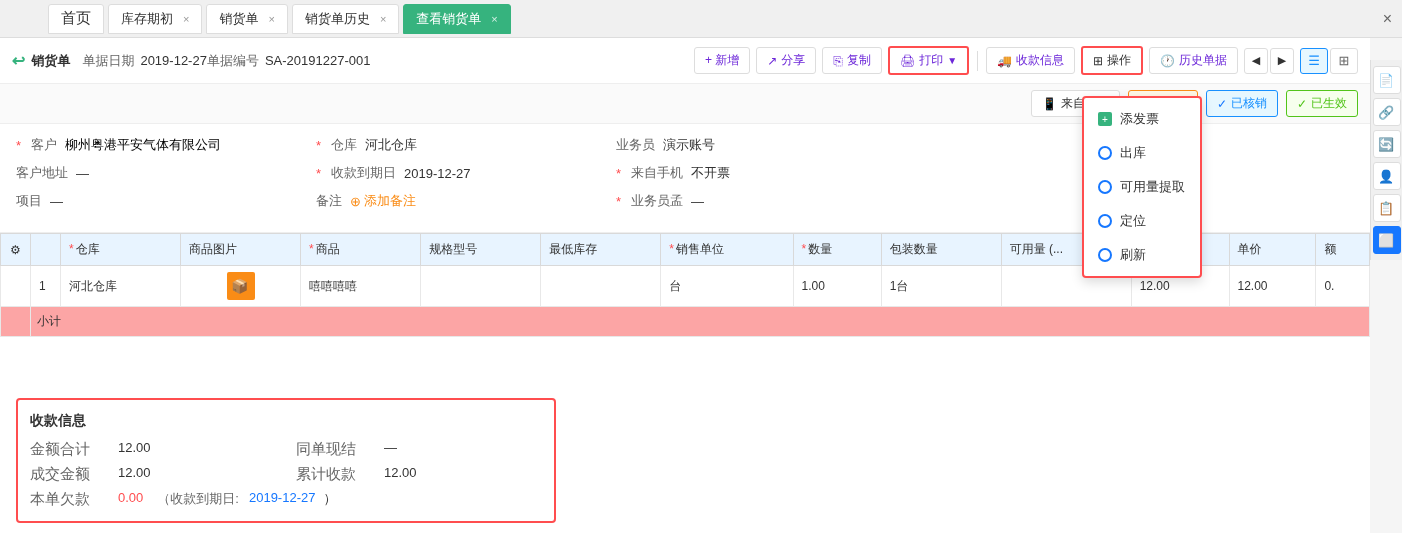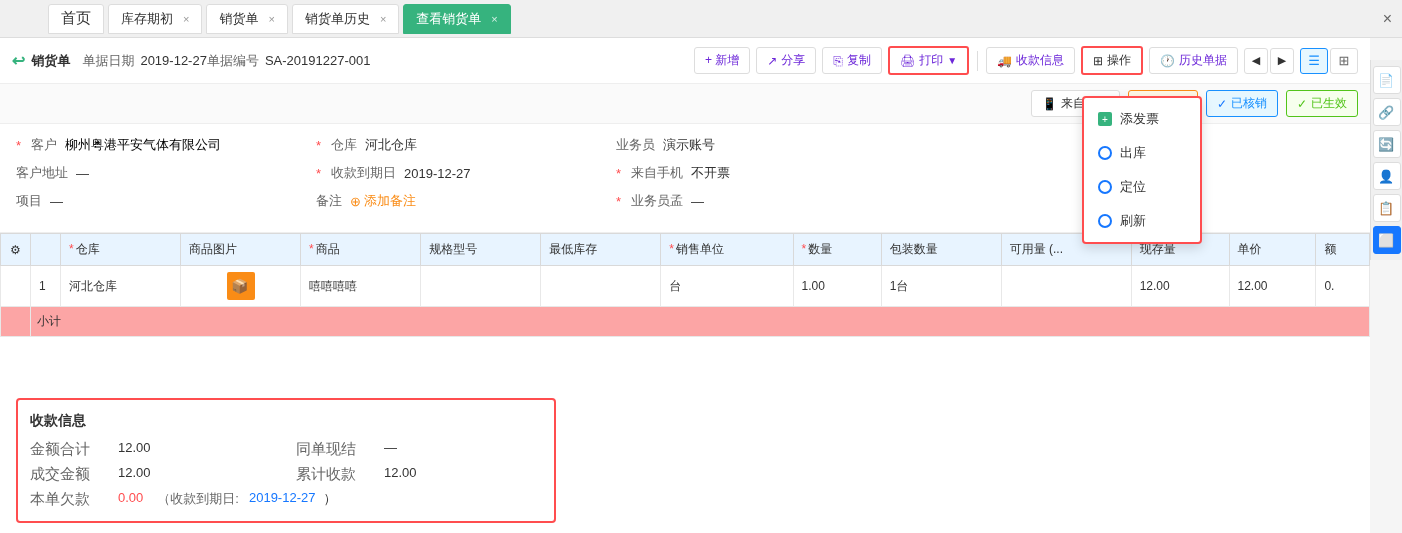--- a/index.html
+++ b/index.html
@@ -357,20 +357,24 @@
     <div class="dropdown-item">
       <div class="dropdown-icon-square">+</div>
       <span>添发票</span>
     </div>
     <div class="dropdown-item">
       <div class="dropdown-icon-circle"></div>
       <span>出库</span>
     </div>
     <div class="dropdown-item">
       <div class="dropdown-icon-circle-gray"></div>
+      <span>可用量提取</span>
+    </div>
+    <div class="dropdown-item">
+      <div class="dropdown-icon-circle-gray"></div>
       <span>定位</span>
     </div>
     <div class="dropdown-item">
       <div class="dropdown-icon-circle-gray"></div>
       <span>刷新</span>
     </div>
   </div>
 
   <div class="right-sidebar">
     <div class="sidebar-btn">📄</div>

